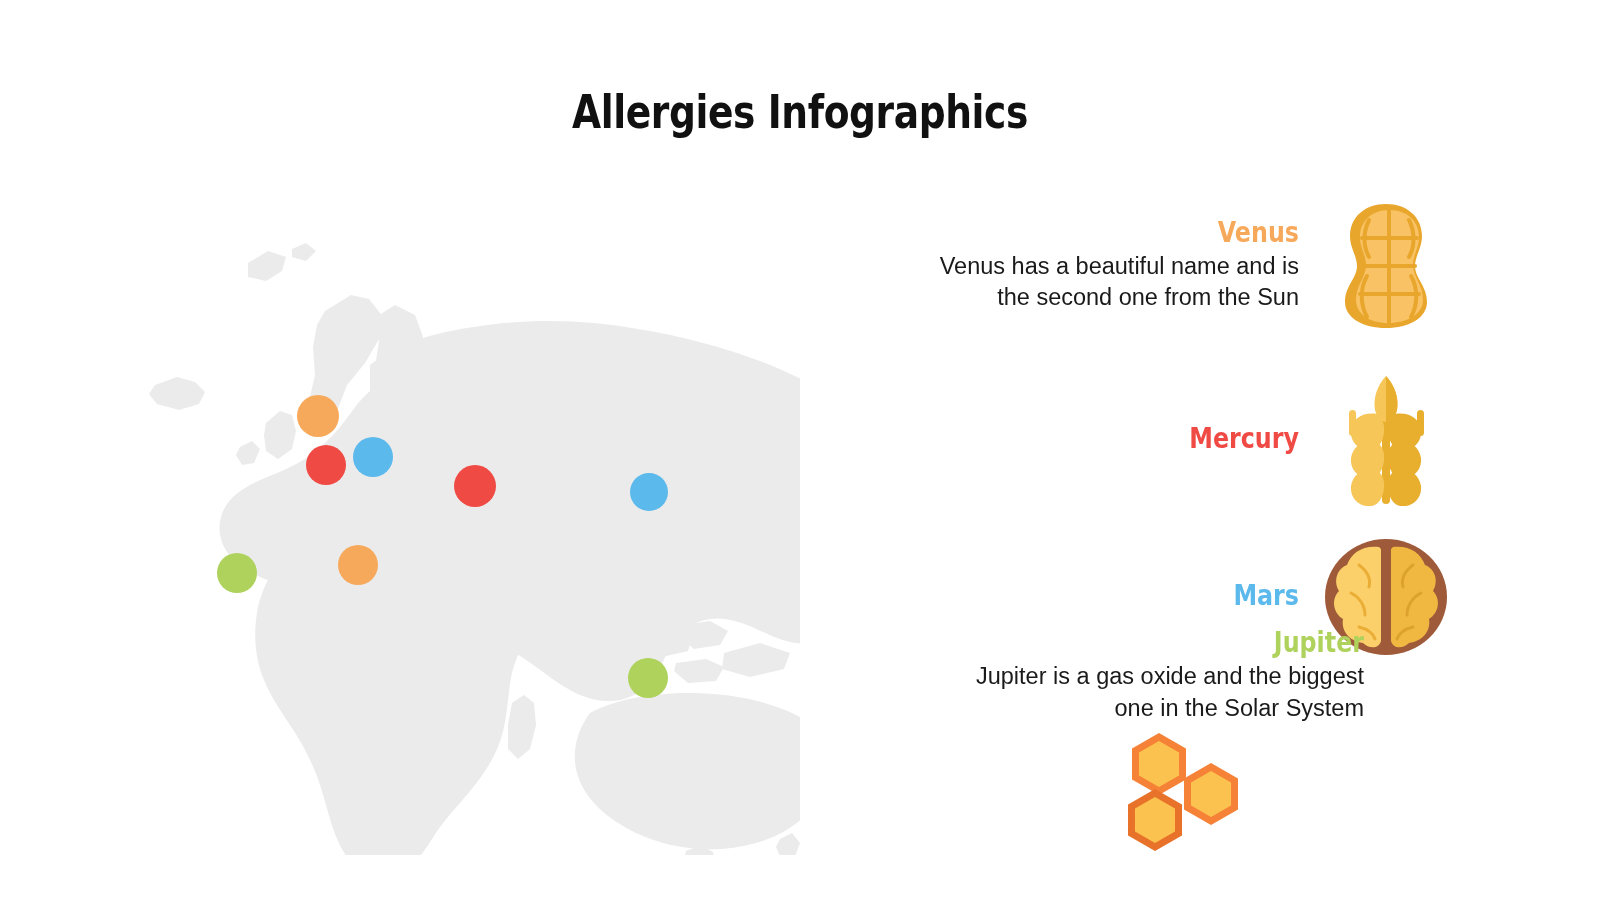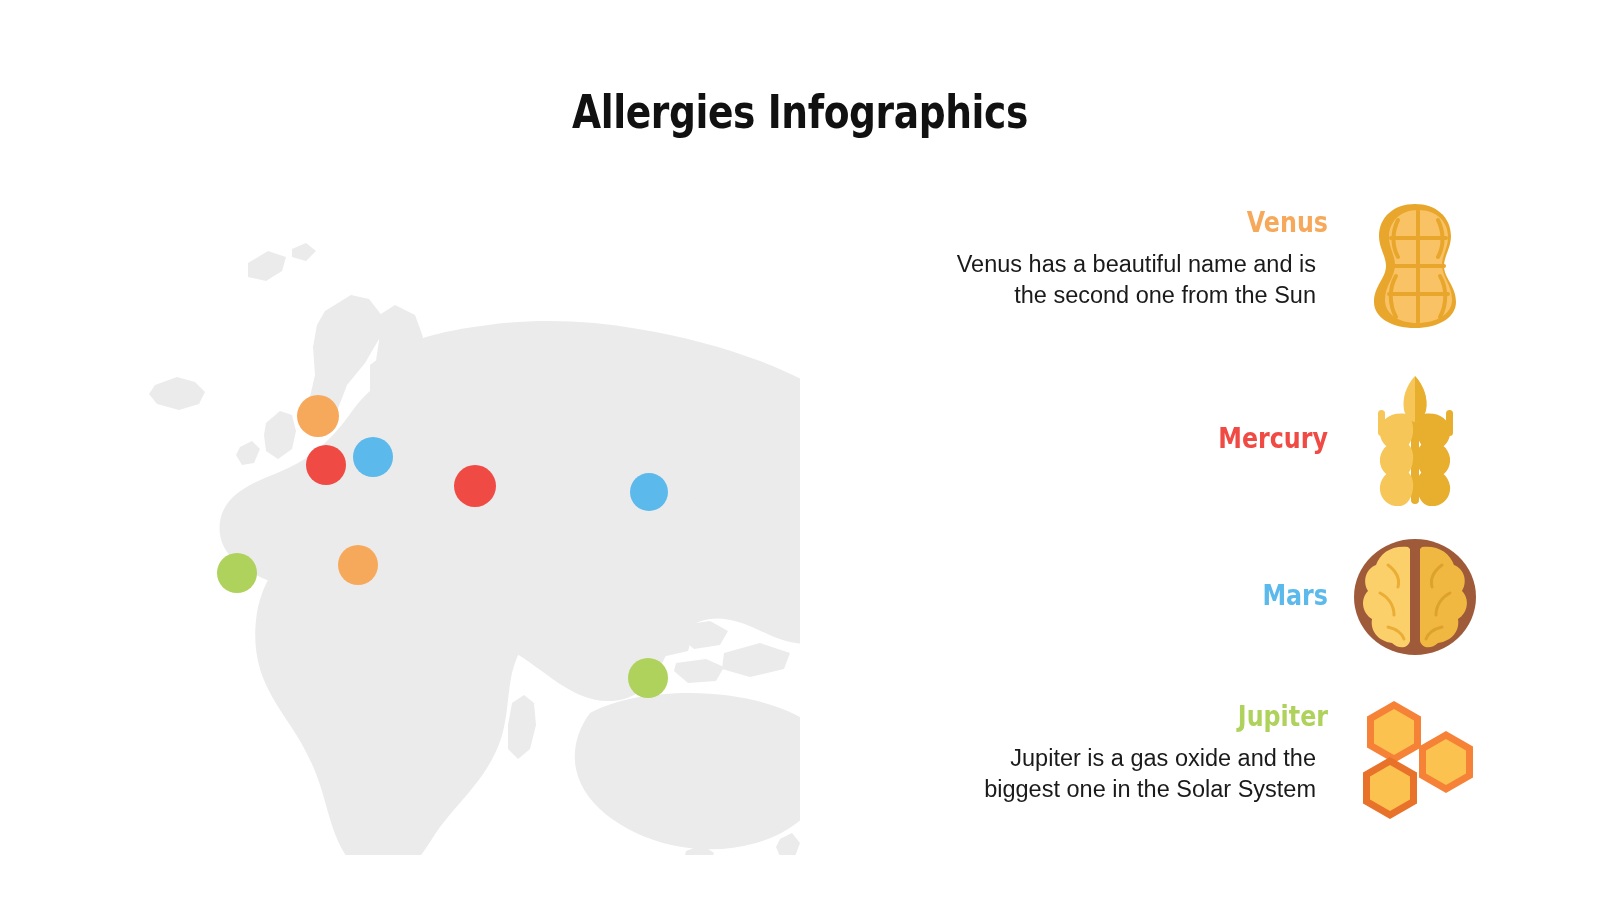--- a/index.html
+++ b/index.html
@@ -61,21 +61,21 @@
     height: 640px;
   }
   .info-item {
     position: absolute;
     left: 0;
     width: 600px;
     height: 150px;
     display: flex;
     flex-direction: row;
     align-items: center;
-    justify-content: flex-end;
+    justify-content: center;
   }
   .item-text {
     flex: 0 0 auto;
     width: 412px;
     text-align: right;
     padding-right: 22px;
     box-sizing: border-box;
   }
   .item-heading {
     font-family: "DejaVu Sans", sans-serif;
@@ -86,21 +86,21 @@
     transform: scaleX(0.82);
     transform-origin: right center;
     white-space: nowrap;
   }
   .item-body {
     font-family: "Liberation Sans", sans-serif;
     font-weight: 400;
     font-size: 23.5px;
     line-height: 1.33;
     color: #1a1a1a;
-    margin: 12px;
+    margin: 0;
   }
   .item-icon {
     flex: 0 0 auto;
     width: 130px;
     height: 135px;
     display: flex;
     align-items: center;
     justify-content: center;
   }
   .item-icon svg { display: block; }
@@ -316,21 +316,21 @@
         </g>
         <g stroke="#D79A28" stroke-width="3" fill="none" stroke-linecap="round" opacity="0.75">
           <path d="M90 28 C82 34 78 42 80 50"></path>
           <path d="M98 56 C90 60 84 68 84 78"></path>
           <path d="M90 90 C82 92 76 96 74 102"></path>
         </g>
       </svg>
     </div>
   </div>
 
-  <div class="info-item" style="top:494px;">
+  <div class="info-item" style="top:478px;flex-direction:column;">
     <div class="item-text">
       <div class="item-heading" style="color: rgb(174, 210, 92);">Jupiter</div>
       <div class="item-body">Jupiter is a gas oxide and the biggest one in the Solar System</div>
     </div>
     <div class="item-icon">
       <svg width="124" height="128" viewBox="0 0 124 128">
 
         <g transform="translate(10,6)">
           <polygon points="31,0 58,15.5 58,46.5 31,62 4,46.5 4,15.5" fill="#F58237"></polygon>
           <polygon points="31,8 51,19.5 51,42.5 31,54 11,42.5 11,19.5" fill="#FBC24F"></polygon>

